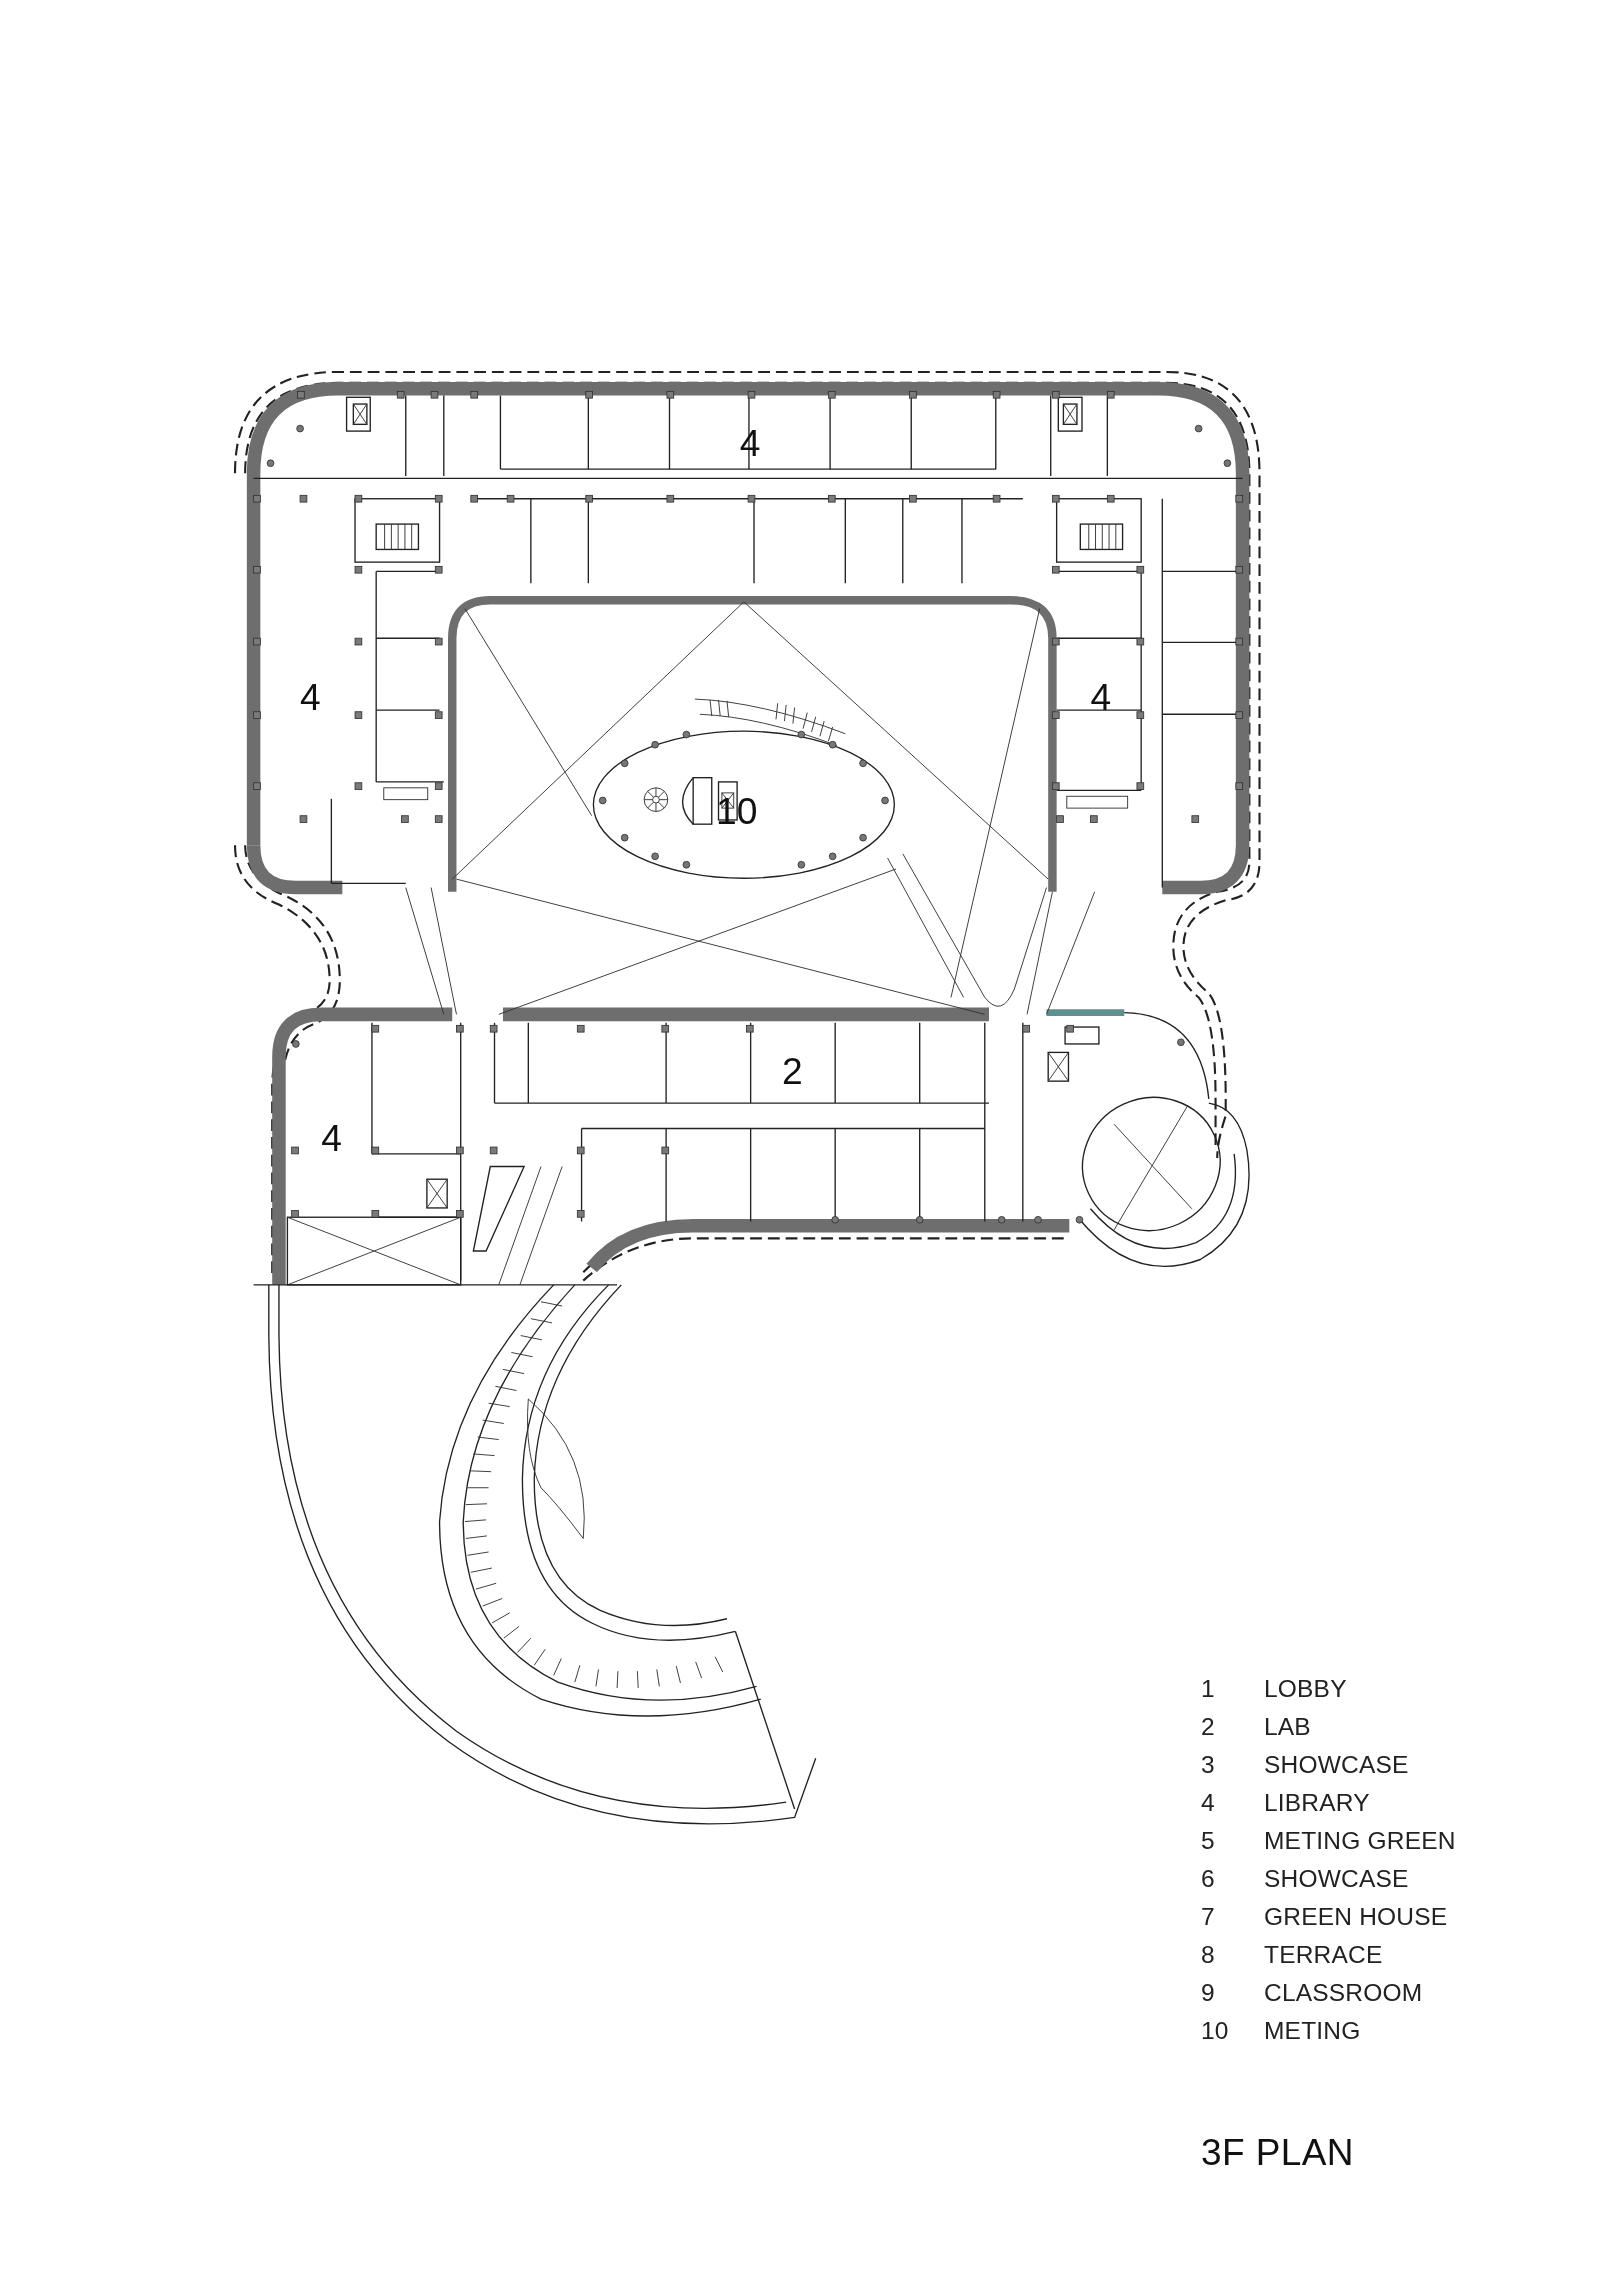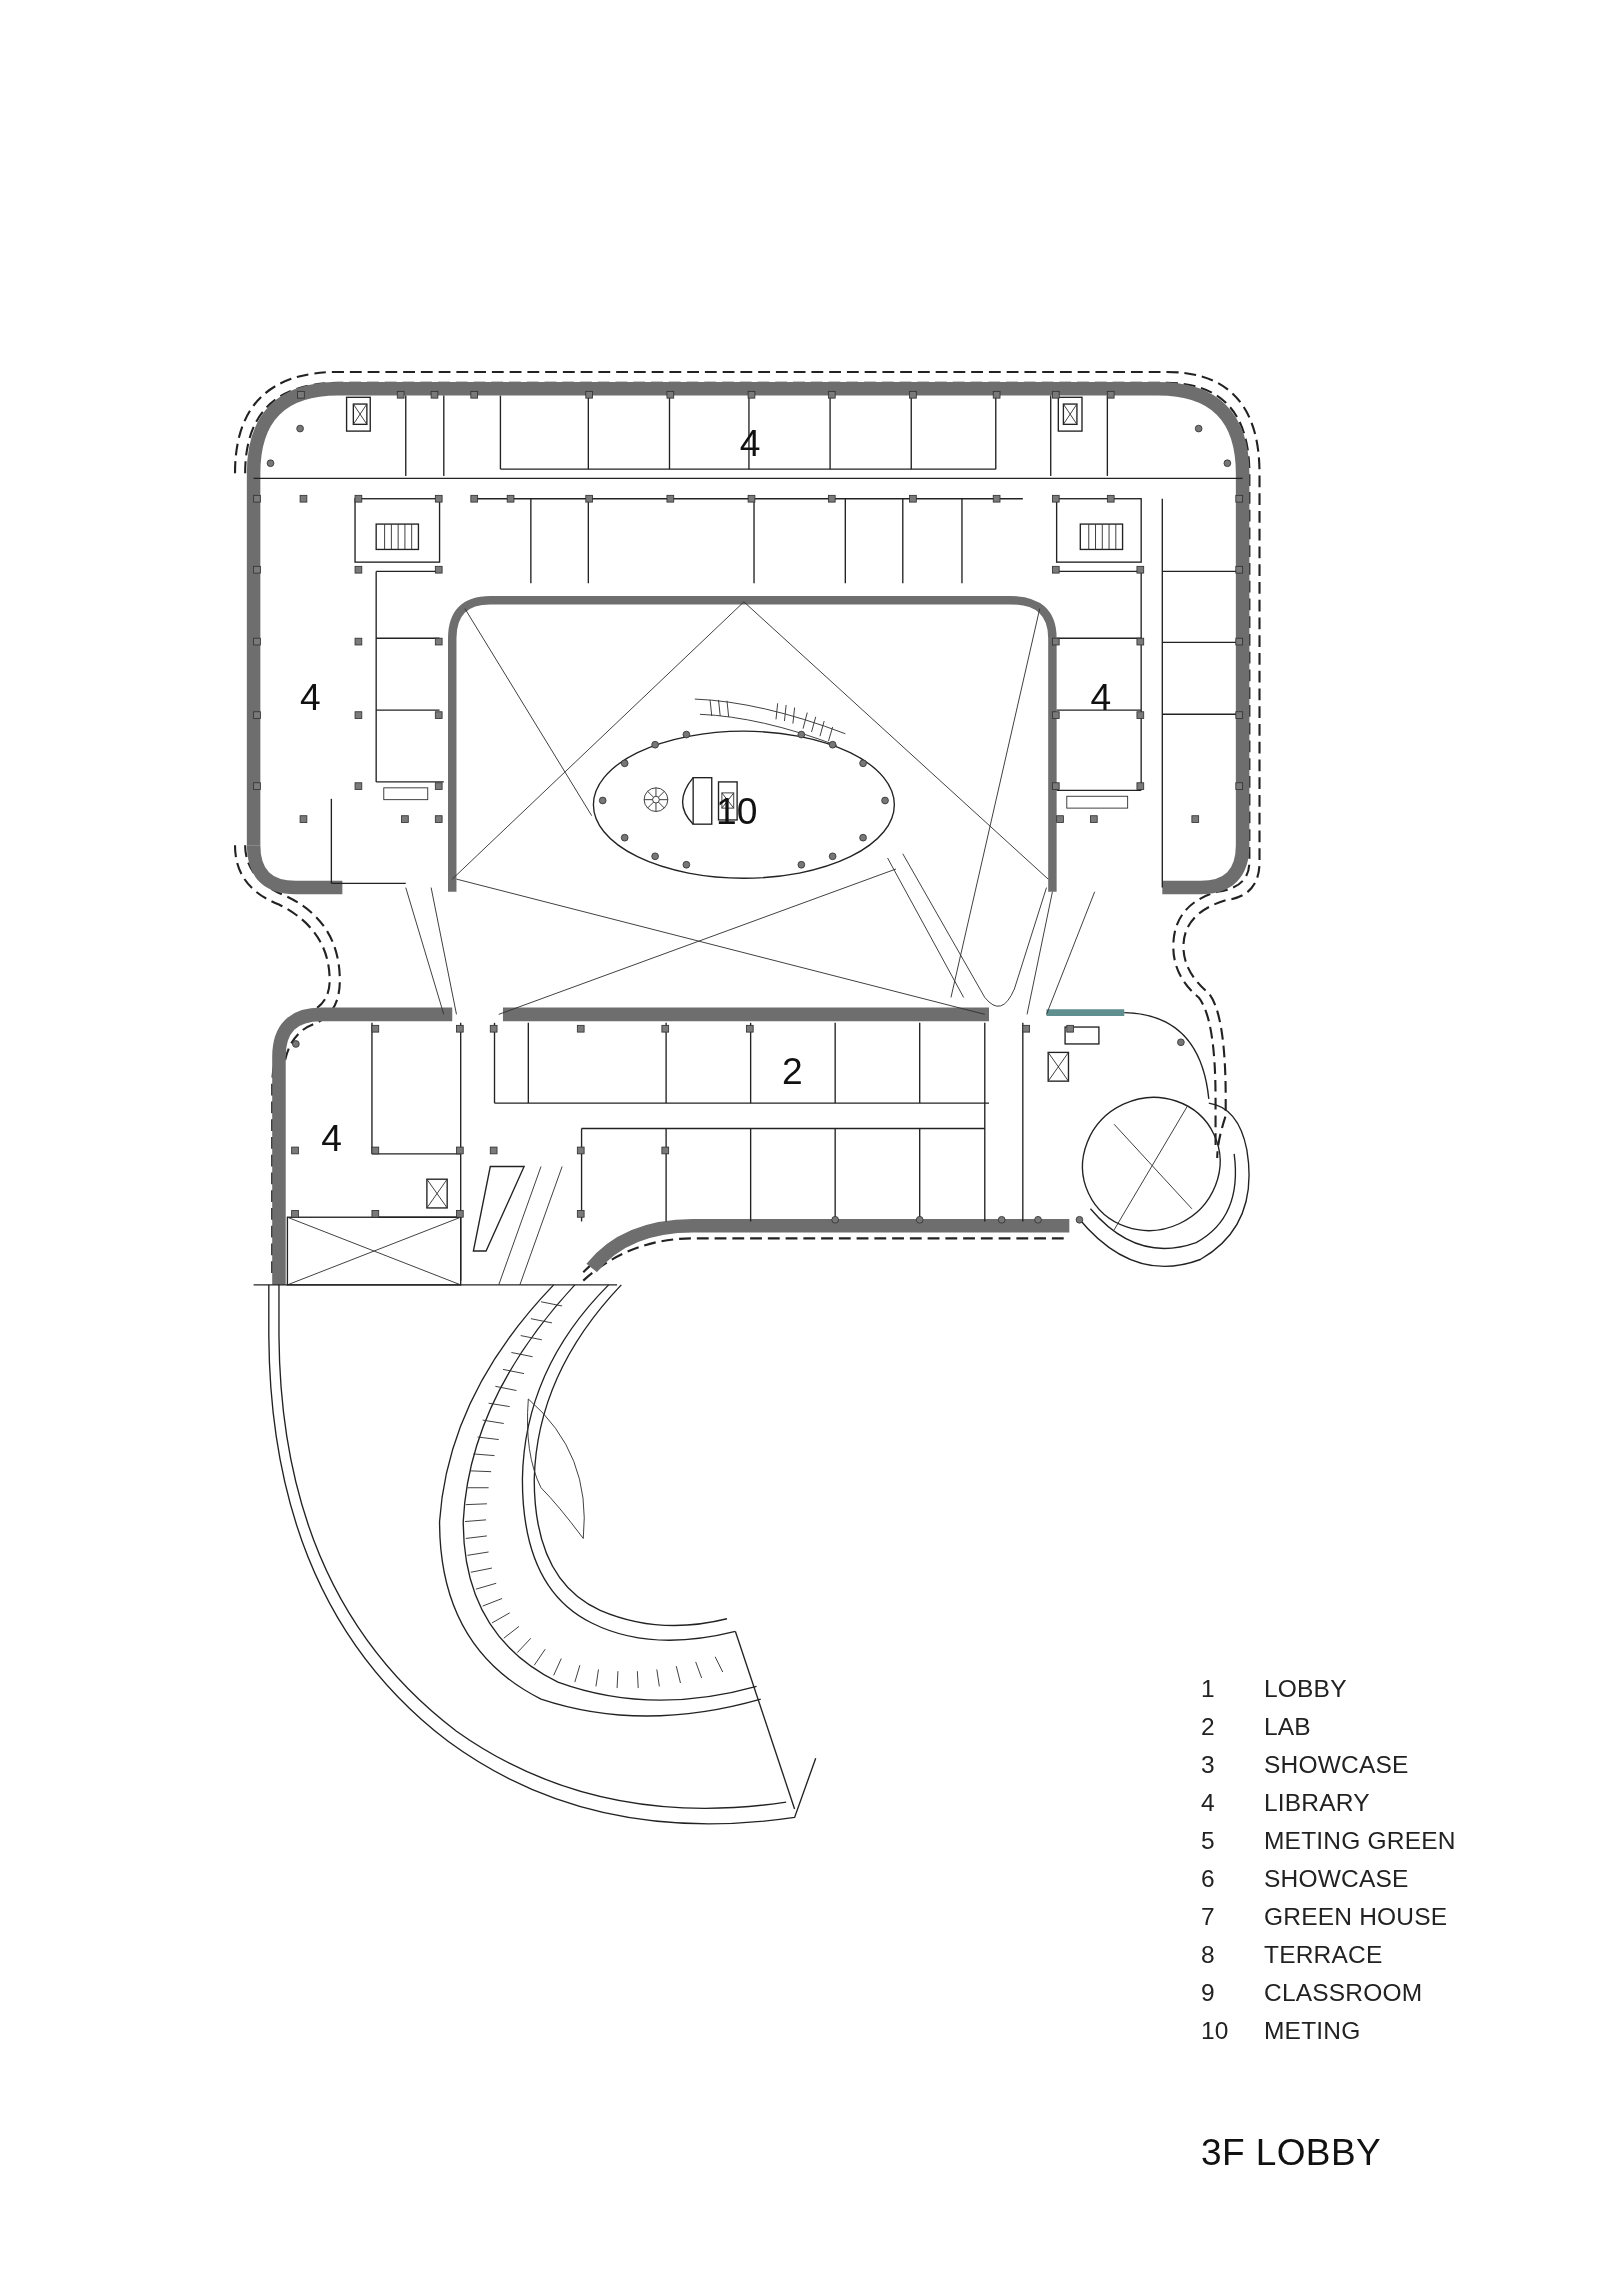--- a/index.html
+++ b/index.html
@@ -430,14 +430,14 @@
   <div class="legend-row">
     <span class="legend-num">9</span>
     <span>CLASSROOM</span>
   </div>
   <div class="legend-row">
     <span class="legend-num">10</span>
     <span>METING</span>
   </div>
 </div>
 
-<div class="plan-title">3F LOBBY</div>
+<div class="plan-title">3F PLAN</div>
 
 
 </body></html>

